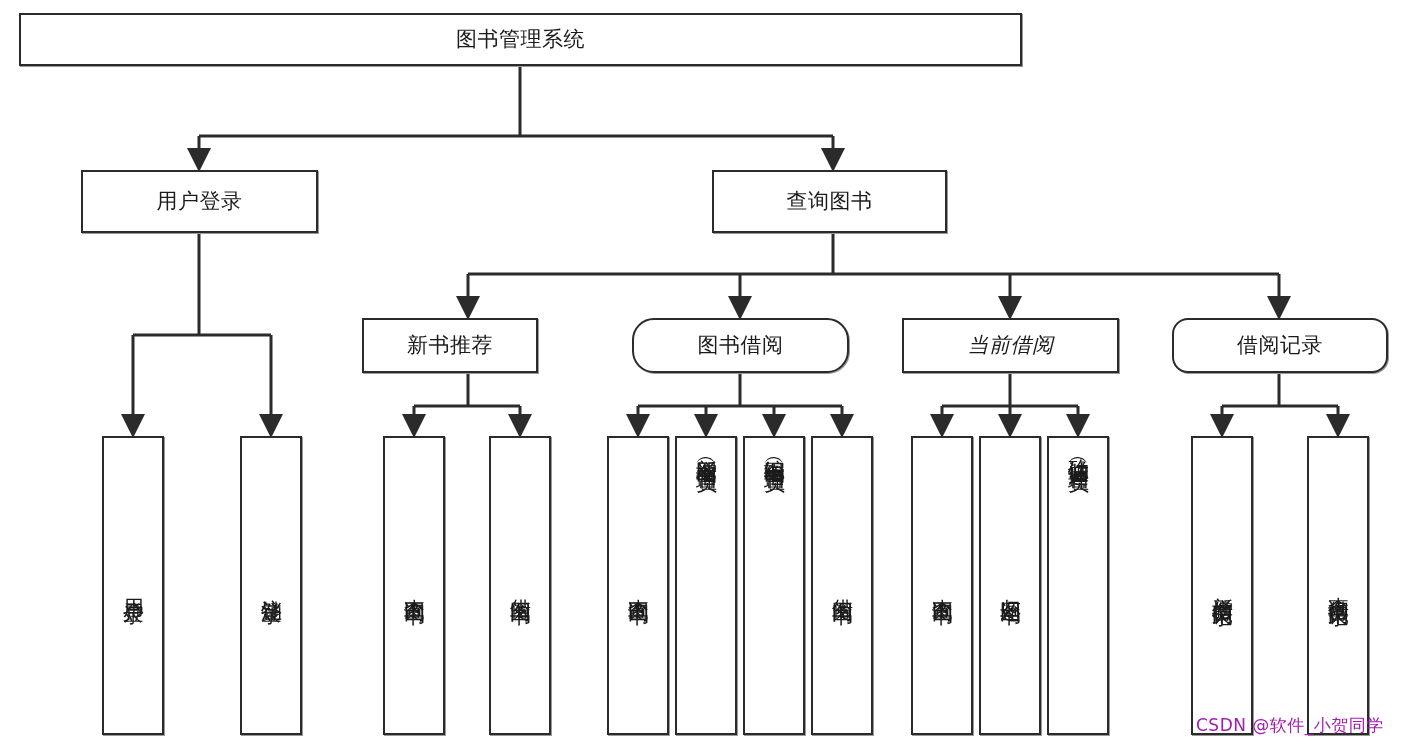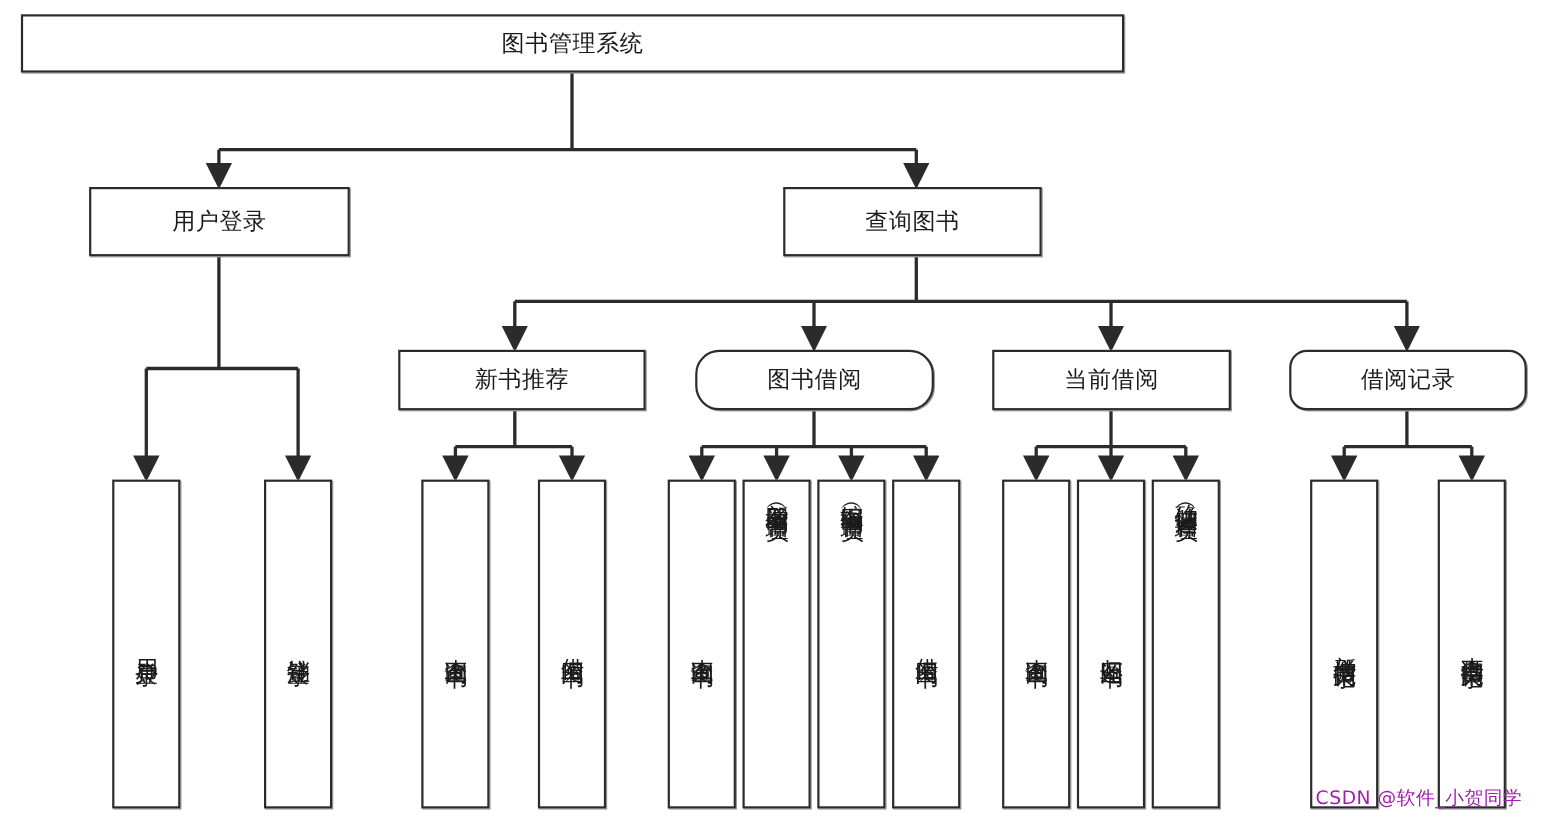--- a/index.html
+++ b/index.html
@@ -137,27 +137,27 @@
     <span class="label">图书管理系统</span>
   </div>
 
   <div class="node h" style="left:81px; top:170px; width:237px; height:63px;">
     <span class="label">用户登录</span>
   </div>
   <div class="node h" style="left:712px; top:170px; width:235px; height:63px;">
     <span class="label">查询图书</span>
   </div>
 
-  <div class="node h" style="left:362px; top:318px; width:225px; height:55px;">
+  <div class="node h" style="left:362px; top:318px; width:176px; height:55px;">
     <span class="label">新书推荐</span>
   </div>
   <div class="node h" style="left:632px; top:318px; width:217px; height:55px;border-radius:22px;">
     <span class="label">图书借阅</span>
   </div>
-  <div class="node h" style="left:902px; top:318px; width:217px; height:55px;">
+  <div class="node h" style="left:902px; top:318px; width:217px; height:55px;font-style:italic;">
     <span class="label">当前借阅</span>
   </div>
   <div class="node h" style="left:1172px; top:318px; width:216px; height:55px;border-radius:16px;">
     <span class="label">借阅记录</span>
   </div>
 
   <div class="node v center" style="left:102px; top:436px; width:62px; height:299px;">
     <span class="label">用户登录</span>
   </div>
   <div class="node v center" style="left:240px; top:436px; width:62px; height:299px;">

